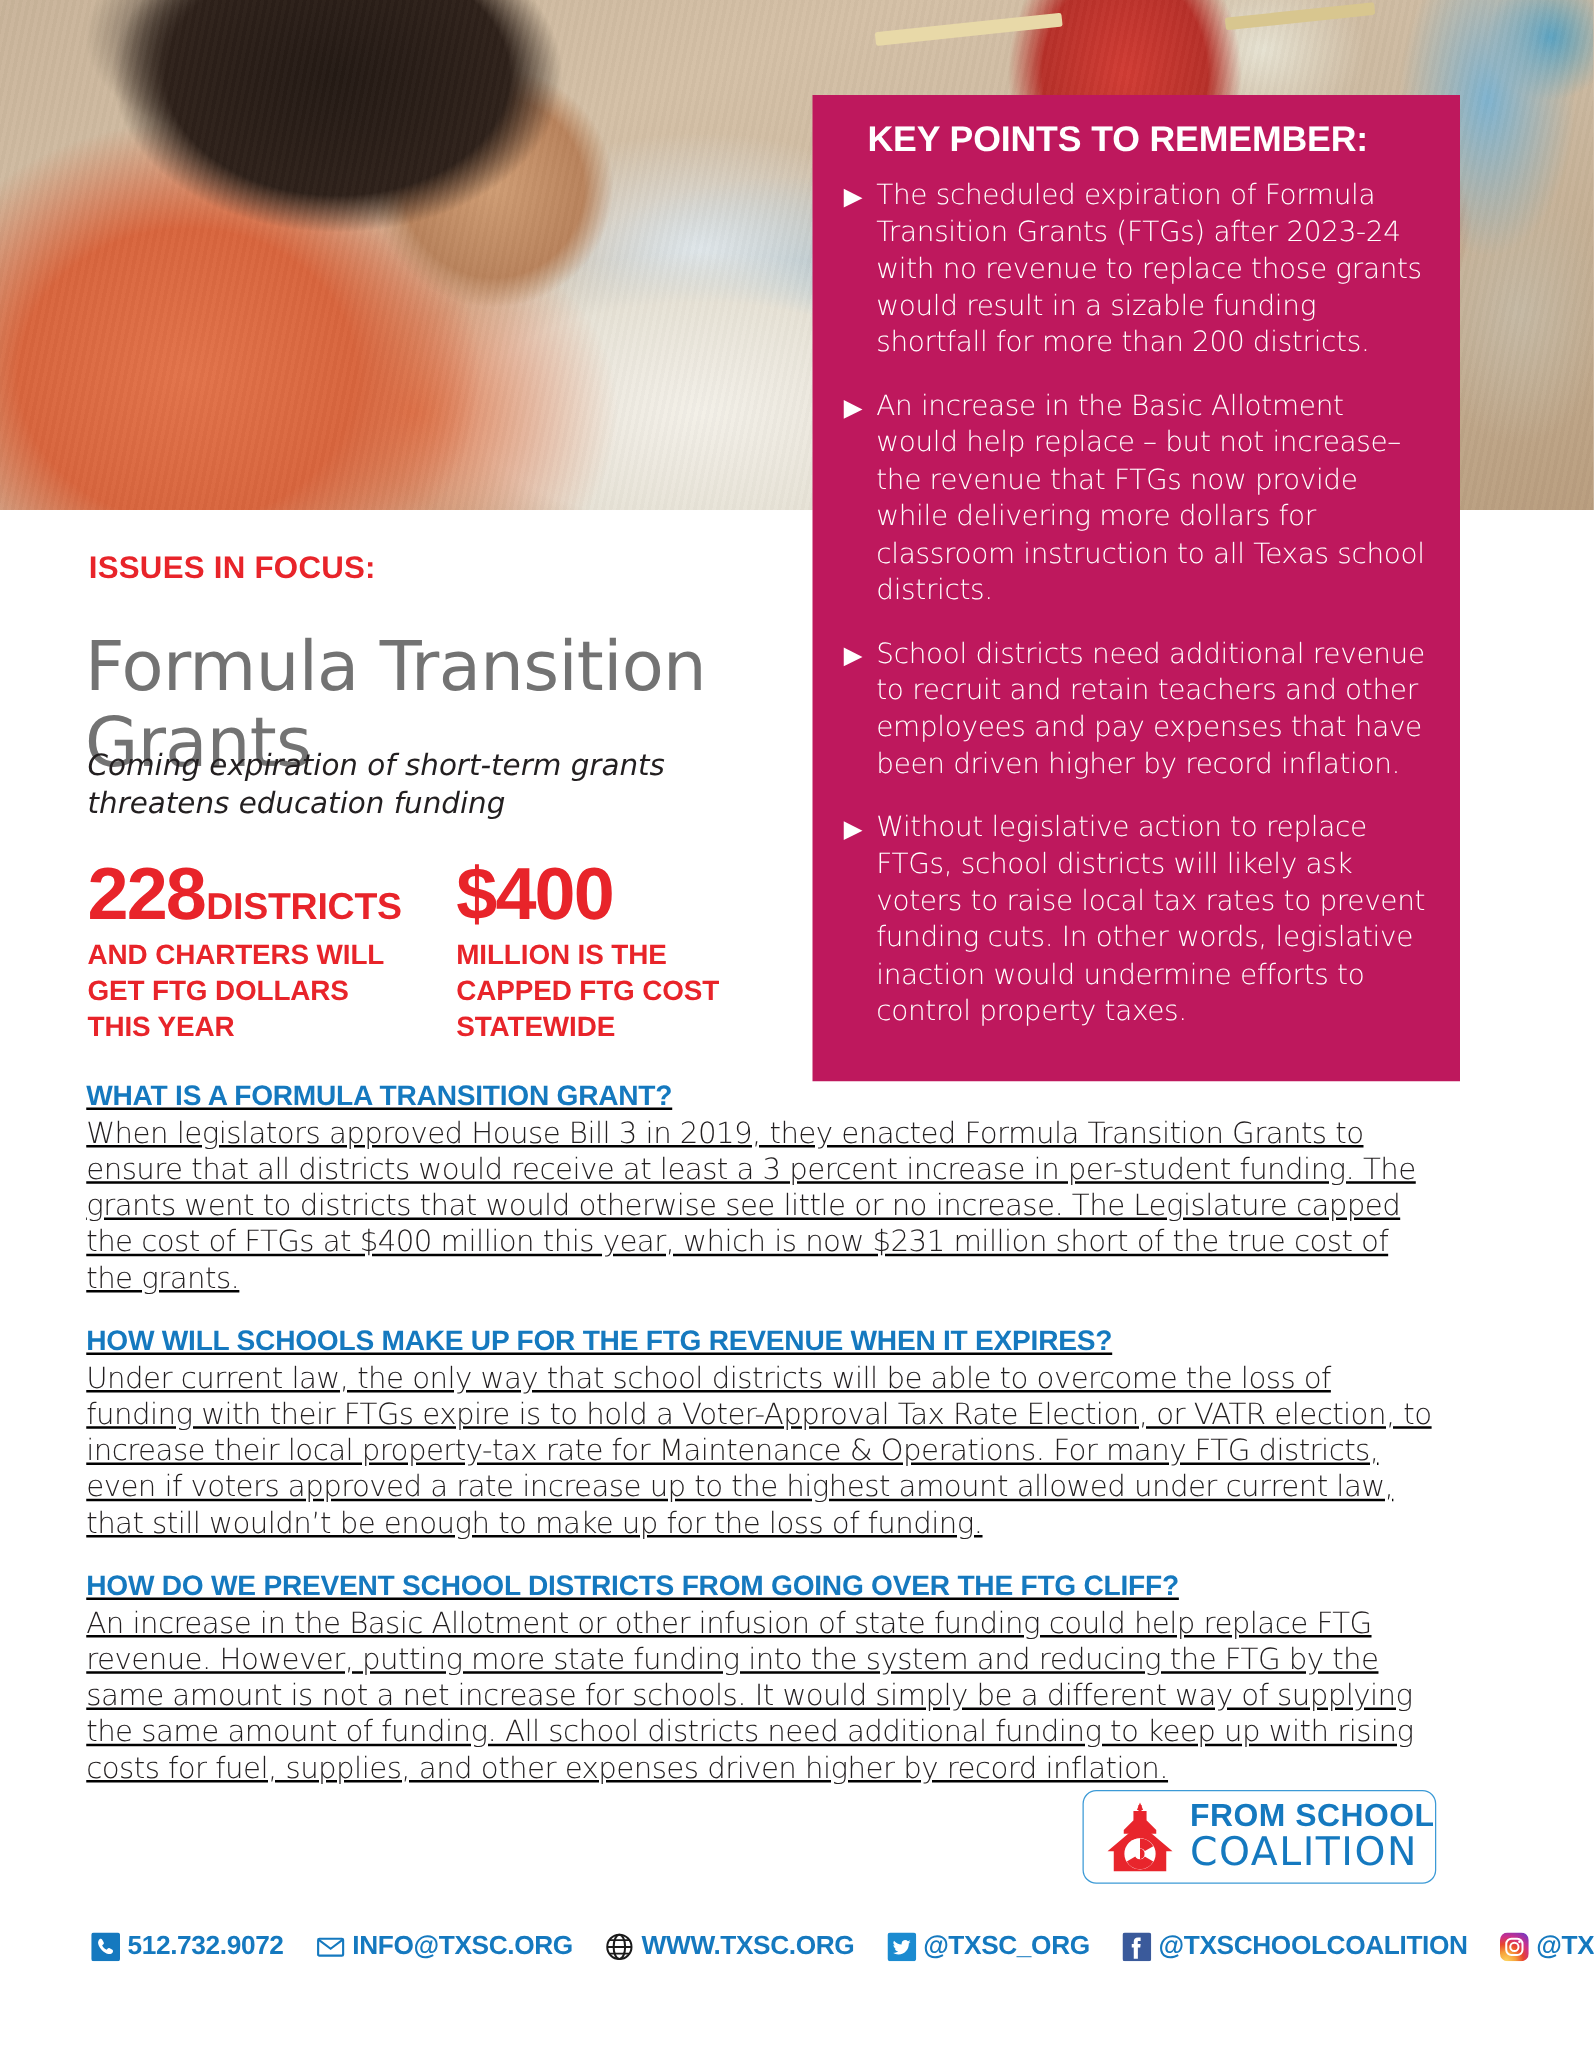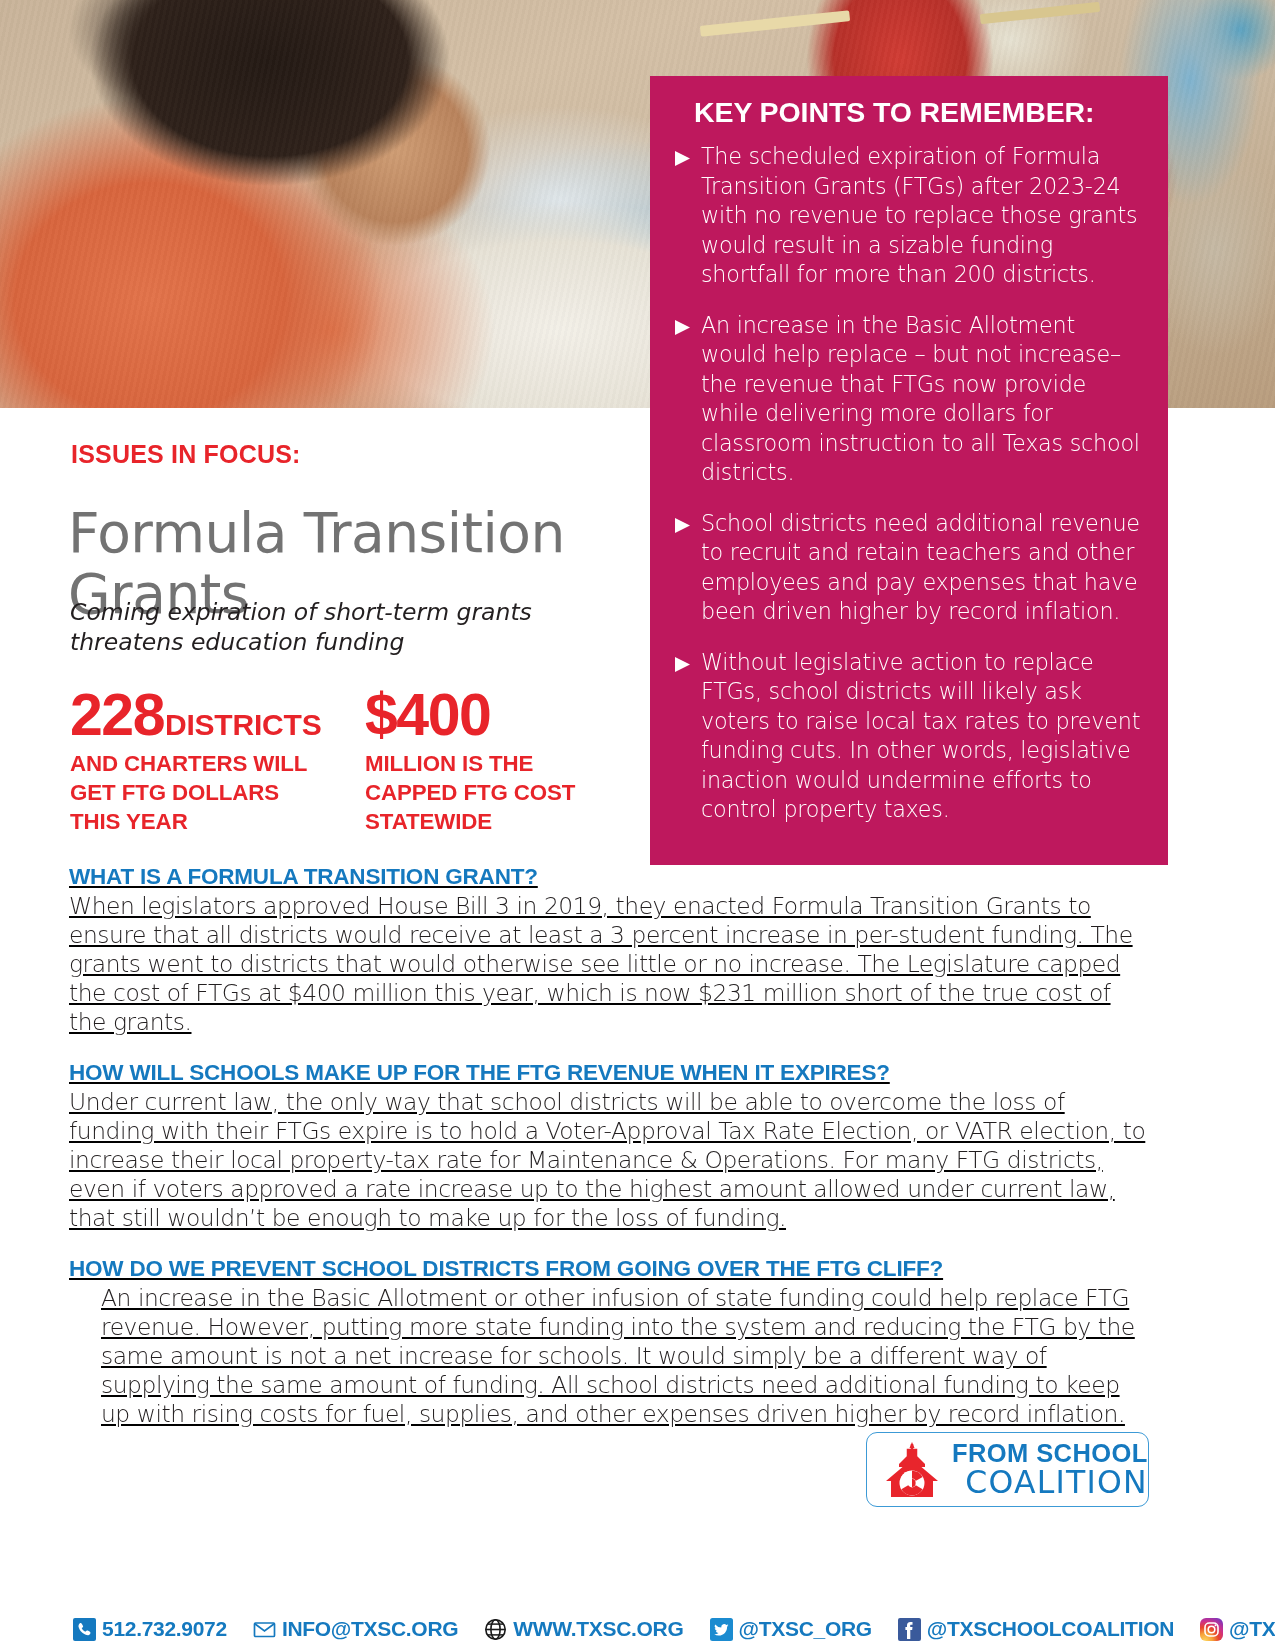--- a/index.html
+++ b/index.html
@@ -198,21 +198,21 @@
   }
   .sec-body {
     color: #231f20;
     font-size: 23.4px;
     line-height: 29px;
     font-family: "DejaVu Sans", sans-serif;
     font-weight: 300;
     letter-spacing: -0.45px;
     margin: 0 0 23px 0;
   }
-  .sec-body.last { margin-bottom: 0; margin-left: 32px; }
+  .sec-body.last { margin-bottom: 0; }
 
   
   .logo {
     position: absolute;
     left: 866px;
     top: 1432px;
     width: 283px;
     height: 75px;
     border: 1.6px solid #3c9ad6;
     border-radius: 11px;
@@ -231,28 +231,27 @@
     font-weight: bold;
     letter-spacing: 0.4px;
   }
   .logo-l2 {
     color: #1579bf;
     font-size: 31.5px;
     font-weight: normal;
     letter-spacing: 1.2px;
     font-family: "DejaVu Sans", sans-serif;
     margin-top: 1px;
-    text-align: right;
   }
 
   
   .footer {
     position: absolute;
     left: 73px;
-    top: 1617px;
+    top: 1545px;
     width: 1120px;
     display: flex;
     align-items: center;
   }
   .fitem {
     display: flex;
     align-items: center;
     margin-right: 26px;
     white-space: nowrap;
   }

